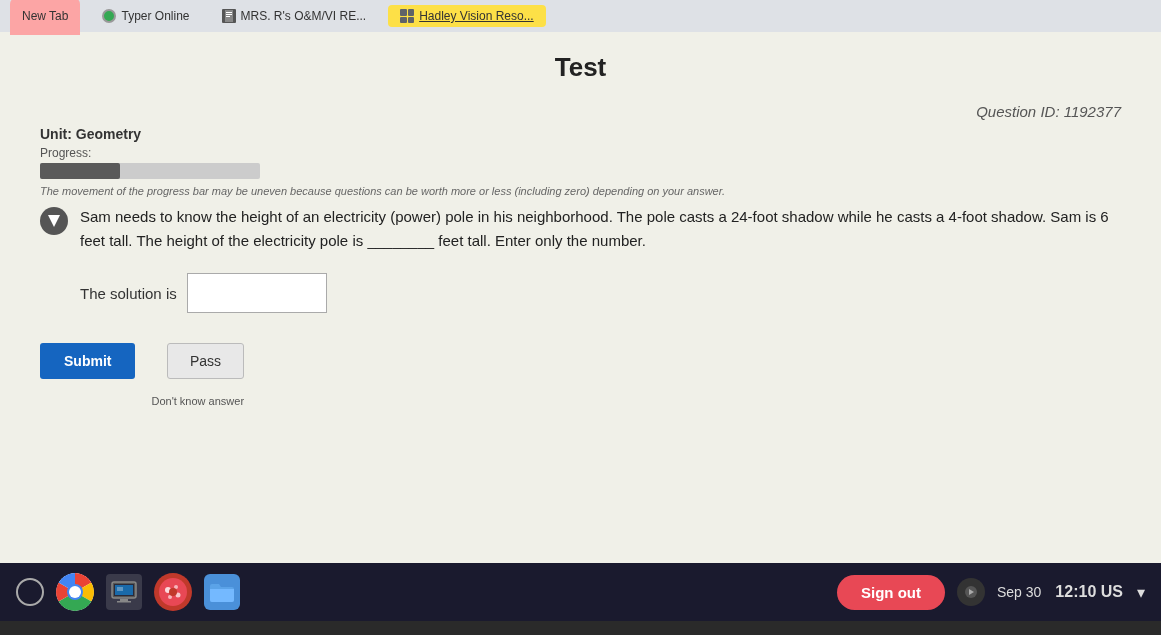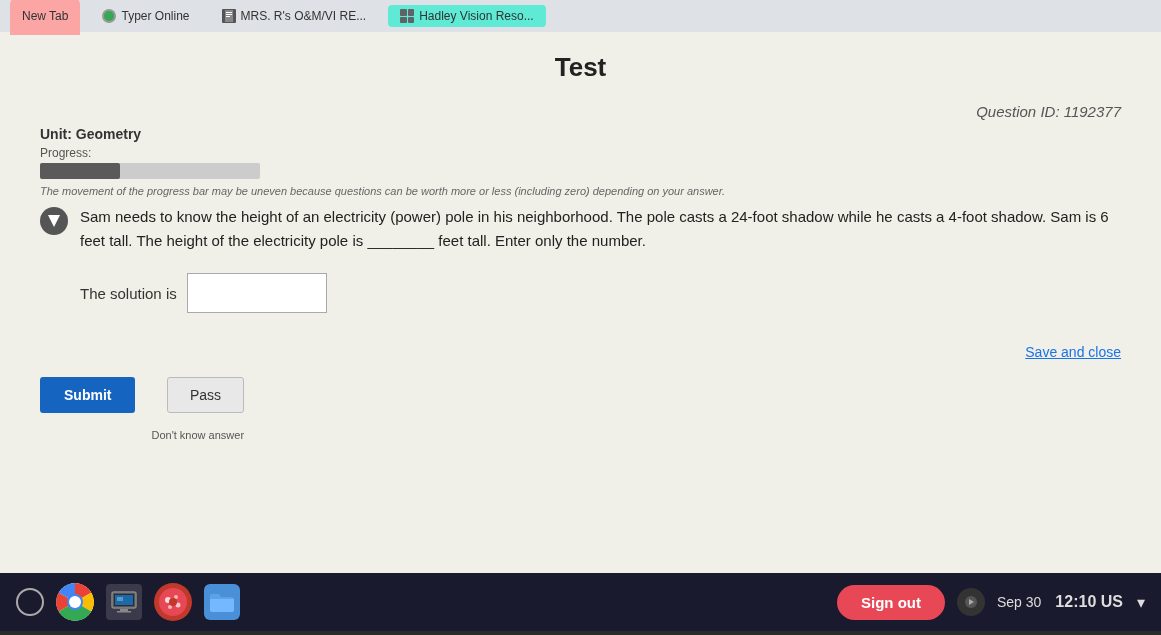--- a/index.html
+++ b/index.html
@@ -216,21 +216,21 @@
 
     
     .taskbar {
       background: #1a1a2e;
       height: 58px;
       display: flex;
       align-items: center;
       padding: 12px 16px;
       gap: 12px;
       position: absolute;
-      bottom: 4px;
+      bottom: 14px;
       left: 0;
       right: 0;
     }
 
     .taskbar-circle {
       width: 28px;
       height: 28px;
       border-radius: 50%;
       border: 2px solid #aaa;
       background: transparent;
@@ -332,21 +332,21 @@
     <div style="width:14px;height:14px;background:#555;border-radius:1px;display:flex;align-items:center;justify-content:center;">
       <svg width="10" height="12" viewBox="0 0 10 12">
           <rect x="1" y="0" width="8" height="12" fill="#888"></rect>
           <rect x="2" y="2" width="6" height="1" fill="#fff"></rect>
           <rect x="2" y="4" width="6" height="1" fill="#fff"></rect>
           <rect x="2" y="6" width="4" height="1" fill="#fff"></rect>
         </svg>
     </div>
     <span>MRS. R's O&amp;M/VI RE...</span>
   </div>
-  <div class="tab-other" style="background:#5eead4;border-radius:4px;padding:4px 12px;">
+  <div class="tab-other" style="background:#fde047;border-radius:4px;padding:4px 12px;text-decoration:underline;">
     <div class="tab-icon-grid">
       <span></span>
         <span></span>
         <span></span>
         <span></span>
     </div>
     <span>Hadley Vision Reso...</span>
   </div>
 </div>
 
@@ -373,23 +373,20 @@
   <div class="question-block">
     <div class="question-icon"></div>
     <div class="question-text">Sam needs to know the height of an electricity (power) pole in his neighborhood. The pole casts a 24-foot shadow while he casts a 4-foot shadow. Sam is 6 feet tall. The height of the electricity pole is ________ feet tall. Enter only the number.</div>
   </div>
 
   <div class="solution-row">
     <label class="solution-label">The solution is</label>
     <input class="solution-input" type="text" placeholder="" style="">
   </div>
 
-  <div class="save-close-row">
-    <span class="save-close-link">Save and close</span>
-  </div>
 
   <div class="action-buttons">
     <button class="btn-submit">Submit</button>
     <div class="btn-pass-container">
       <button class="btn-pass">Pass</button>
       <span class="dont-know">Don't know answer</span>
     </div>
   </div>
 
 </div>

